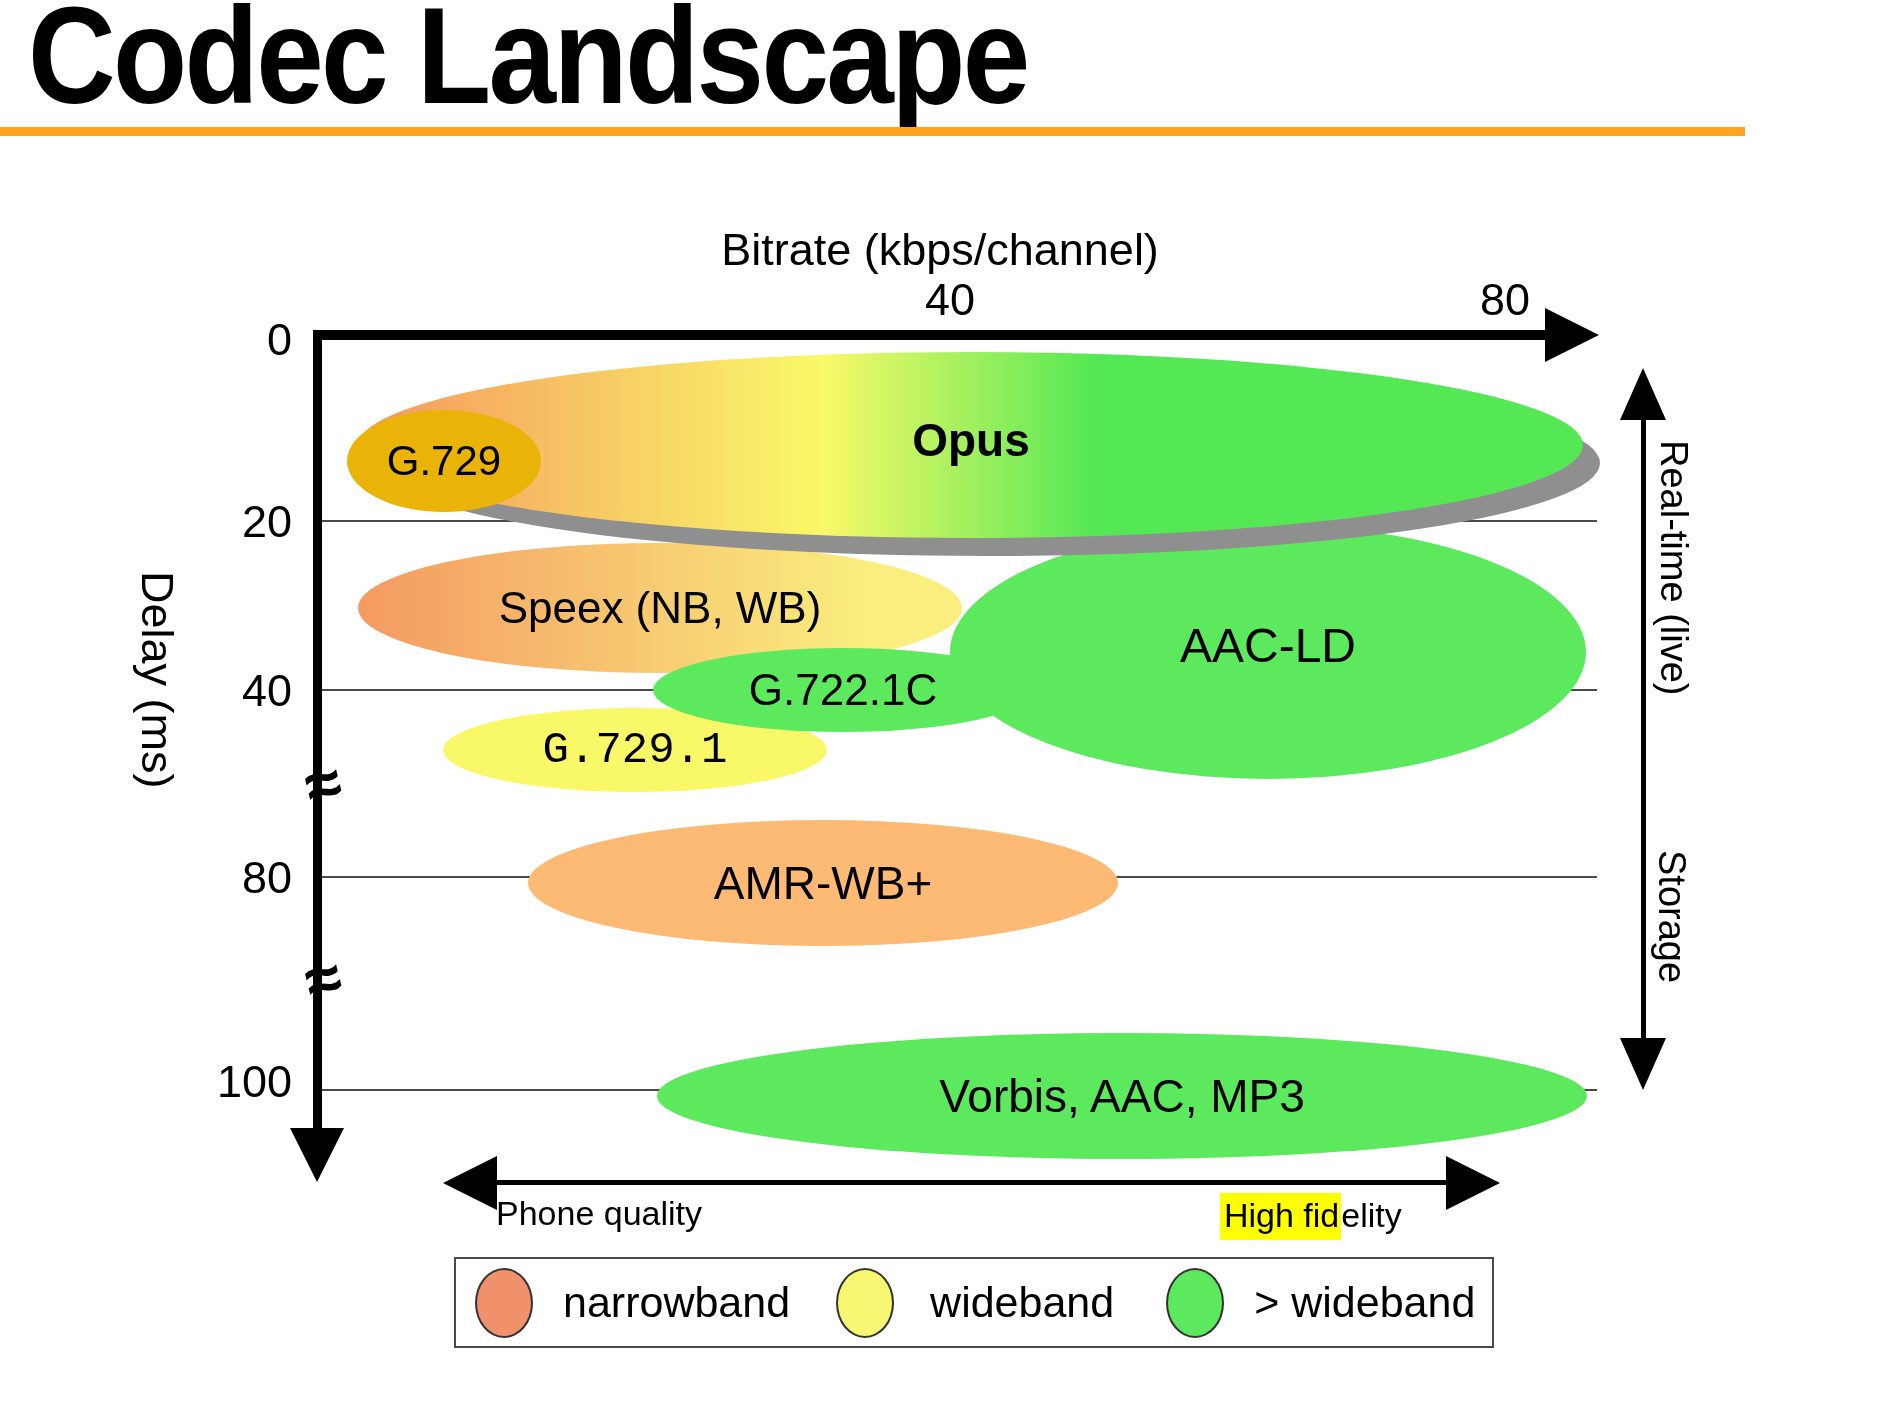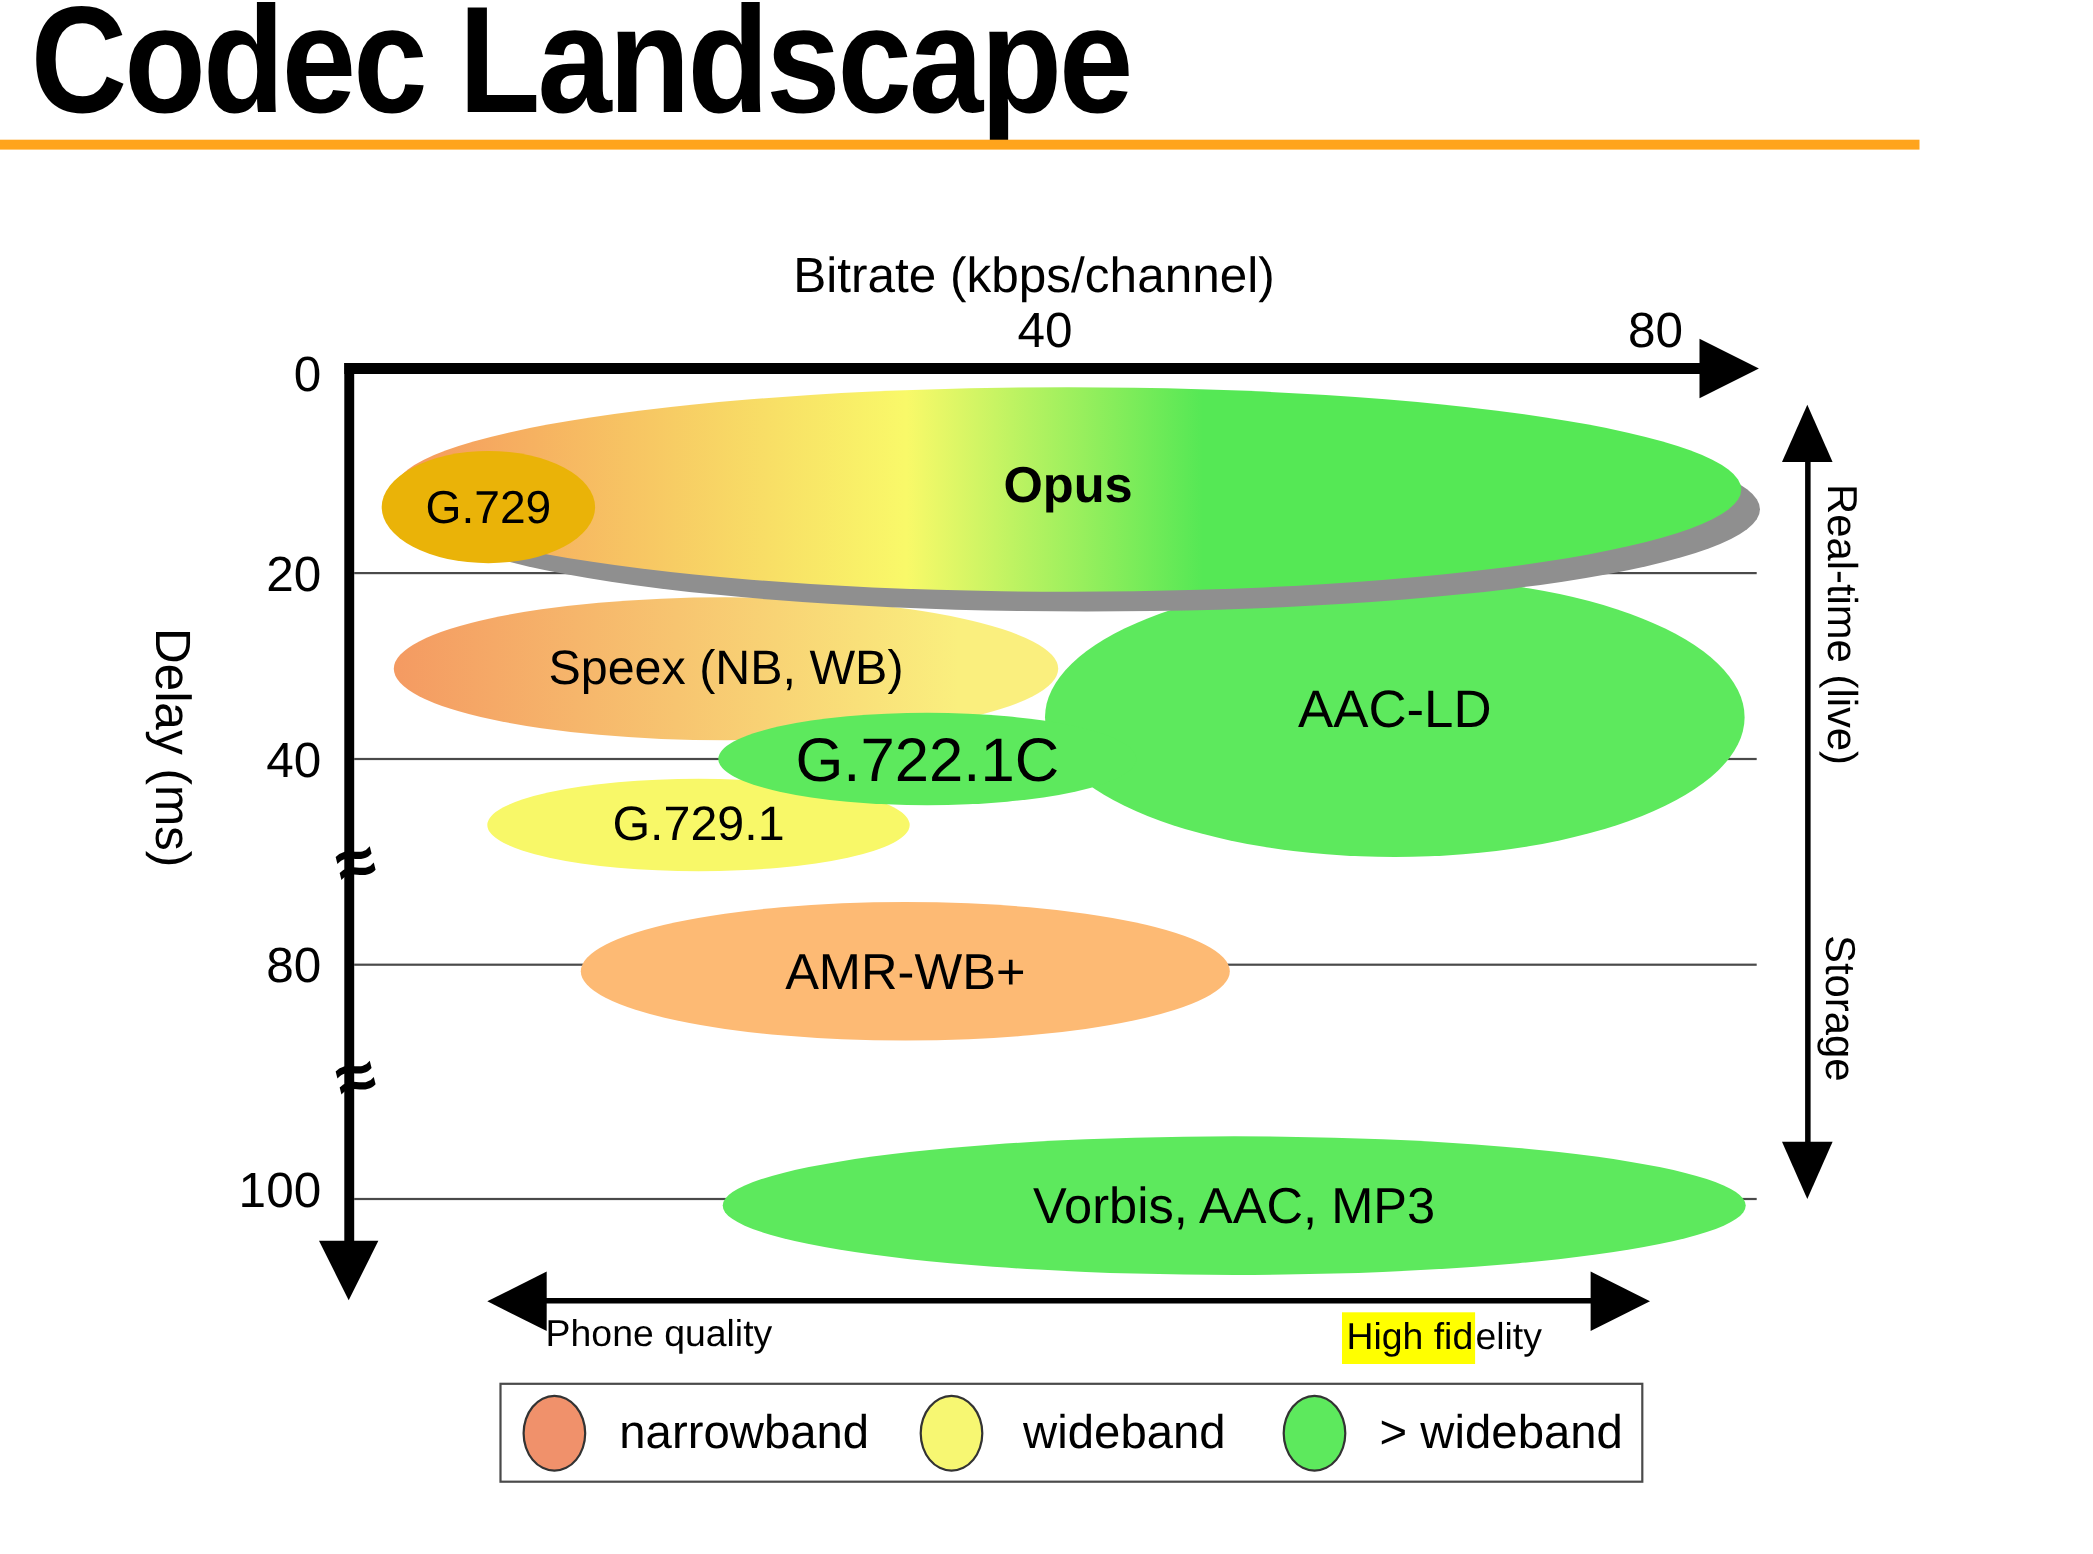--- a/index.html
+++ b/index.html
@@ -36,21 +36,21 @@
   
   .ell{border-radius:50%;display:flex;align-items:center;justify-content:center;z-index:2;}
   .ell .lbl{white-space:nowrap;}
   #ell-aacld{left:950px;top:525px;width:636px;height:254px;}
   #ell-aacld .lbl{font-size:48px;margin-top:-14px;}
   #ell-speex{left:358px;top:543px;width:604px;height:130px;}
   #ell-speex .lbl{font-size:44px;}
   #ell-g7291{left:443px;top:708px;width:384px;height:84px;}
   #ell-g7291 .lbl{font-size:44px;}
   #ell-g7221c{left:653px;top:648px;width:380px;height:84px;}
-  #ell-g7221c .lbl{font-size:56px;}
+  #ell-g7221c .lbl{font-size:44px;}
   #ell-amrwb{left:528px;top:820px;width:590px;height:126px;}
   #ell-amrwb .lbl{font-size:46px;}
   #ell-vorbis{left:657px;top:1033px;width:930px;height:126px;}
   #ell-vorbis .lbl{font-size:46px;}
   #ell-shadow{left:376px;top:370px;width:1224px;height:186px;}
   #ell-opus{left:359px;top:352px;width:1224px;height:186px;}
   #ell-opus .lbl{font-size:46px;font-weight:bold;margin-top:-10px;}
   #ell-g729{left:347px;top:410px;width:194px;height:102px;}
   #ell-g729 .lbl{font-size:42px;}
   
@@ -103,21 +103,21 @@
   <div class="abs grid" id="grid-40" style="background: rgb(74, 74, 74);"></div>
   <div class="abs grid" id="grid-80" style="background: rgb(74, 74, 74);"></div>
   <div class="abs grid" id="grid-200" style="background: rgb(74, 74, 74);"></div>
 
   <div class="abs ell" id="ell-speex" style="background: linear-gradient(90deg, rgb(244, 154, 98) 0%, rgb(250, 239, 126) 85%);">
     <span class="lbl">Speex (NB, WB)</span>
   </div>
   <div class="abs ell" id="ell-aacld" style="background: rgb(93, 233, 93);">
     <span class="lbl">AAC-LD</span>
   </div>
-  <div class="abs ell" id="ell-g7291" style="background: rgb(248, 248, 104);">
+  <div class="abs ell" id="ell-g7291" style="background: rgb(248, 248, 104); font-family: Liberation Mono, monospace;">
     <span class="lbl">G.729.1</span>
   </div>
   <div class="abs ell" id="ell-g7221c" style="background: rgb(93, 233, 93);">
     <span class="lbl">G.722.1C</span>
   </div>
   <div class="abs ell" id="ell-amrwb" style="background: #fdba74;">
     <span class="lbl">AMR-WB+</span>
   </div>
   <div class="abs ell" id="ell-vorbis" style="background: rgb(93, 233, 93);">
     <span class="lbl">Vorbis, AAC, MP3</span>

